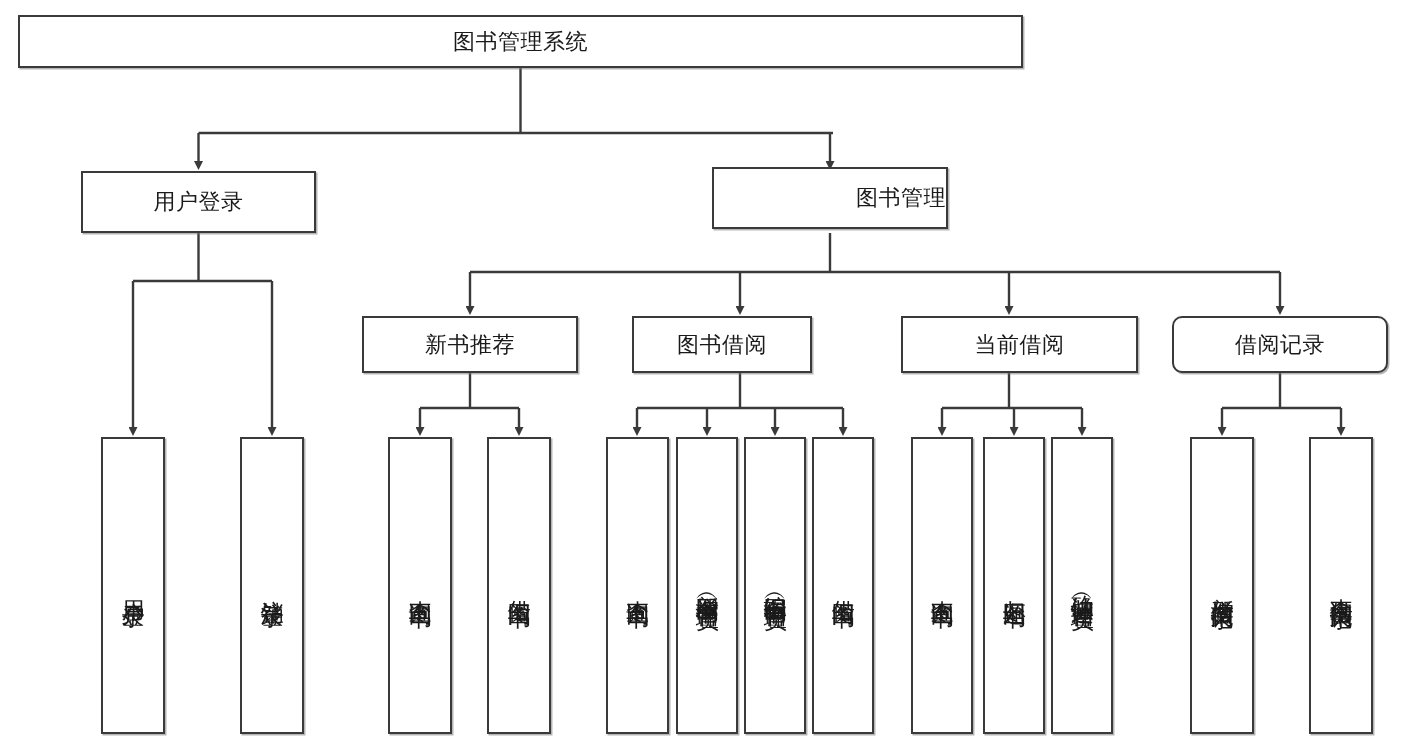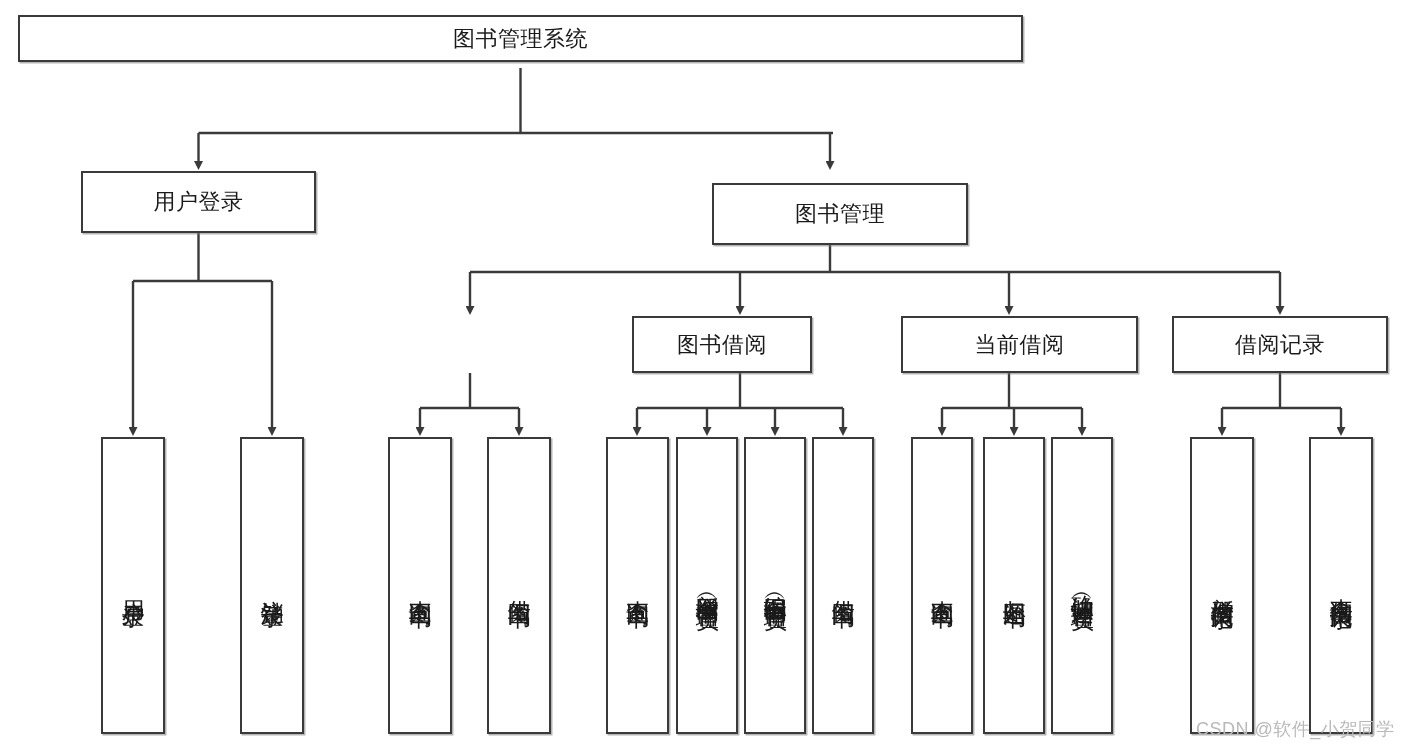--- a/index.html
+++ b/index.html
@@ -120,38 +120,41 @@
       <path d="M1014,408 L1014,428" marker-end="url(#arrow)"></path>
       <path d="M1082,408 L1082,428" marker-end="url(#arrow)"></path>
 
       <path d="M1280,373 L1280,408"></path>
       <path d="M1222,408 L1341,408"></path>
       <path d="M1222,408 L1222,428" marker-end="url(#arrow)"></path>
       <path d="M1341,408 L1341,428" marker-end="url(#arrow)"></path>
     </g>
   </svg>
 
-  <div class="node h root" style="left:18px;top:15px;width:1005px;height:47px;">
+  <div class="node h root" style="left:18px;top:15px;width:1005px;height:53px;">
     <span class="lbl">图书管理系统</span>
   </div>
 
   <div class="node h" style="left:81px;top:171px;width:235px;height:62px;">
     <span class="lbl">用户登录</span>
   </div>
-  <div class="node h" style="left:712px;top:183px;width:256px;height:62px;">
+  <div class="node h" style="left:712px;top:167px;width:236px;height:62px;justify-content:flex-end;">
     <span class="lbl">图书管理</span>
   </div>
 
+  <div class="node h" style="left:362px;top:316px;width:216px;height:57px;">
+    <span class="lbl">新书推荐</span>
+  </div>
   <div class="node h" style="left:632px;top:316px;width:180px;height:57px;">
     <span class="lbl">图书借阅</span>
   </div>
   <div class="node h" style="left:901px;top:316px;width:237px;height:57px;">
     <span class="lbl">当前借阅</span>
   </div>
-  <div class="node h" style="left:1172px;top:316px;width:216px;height:57px;">
+  <div class="node h" style="left:1172px;top:316px;width:216px;height:57px;border-radius:10px;">
     <span class="lbl">借阅记录</span>
   </div>
 
   <div class="node v" style="left:101px;top:437px;width:64px;height:297px;">
     <span class="lbl">用户登录</span>
   </div>
   <div class="node v" style="left:240px;top:437px;width:64px;height:297px;">
     <span class="lbl">注销登录</span>
   </div>
 
@@ -185,15 +188,14 @@
     <span class="lbl">确认归还（管理员）</span>
   </div>
 
   <div class="node v" style="left:1190px;top:437px;width:64px;height:297px;">
     <span class="lbl">新增借阅记录</span>
   </div>
   <div class="node v" style="left:1309px;top:437px;width:64px;height:297px;">
     <span class="lbl">查询借阅记录</span>
   </div>
 
-  <div class="watermark" style="left:1196px;top:717px;">CSDN @软件_小贺同学</div>
 
 </div>
 
 </body></html>

